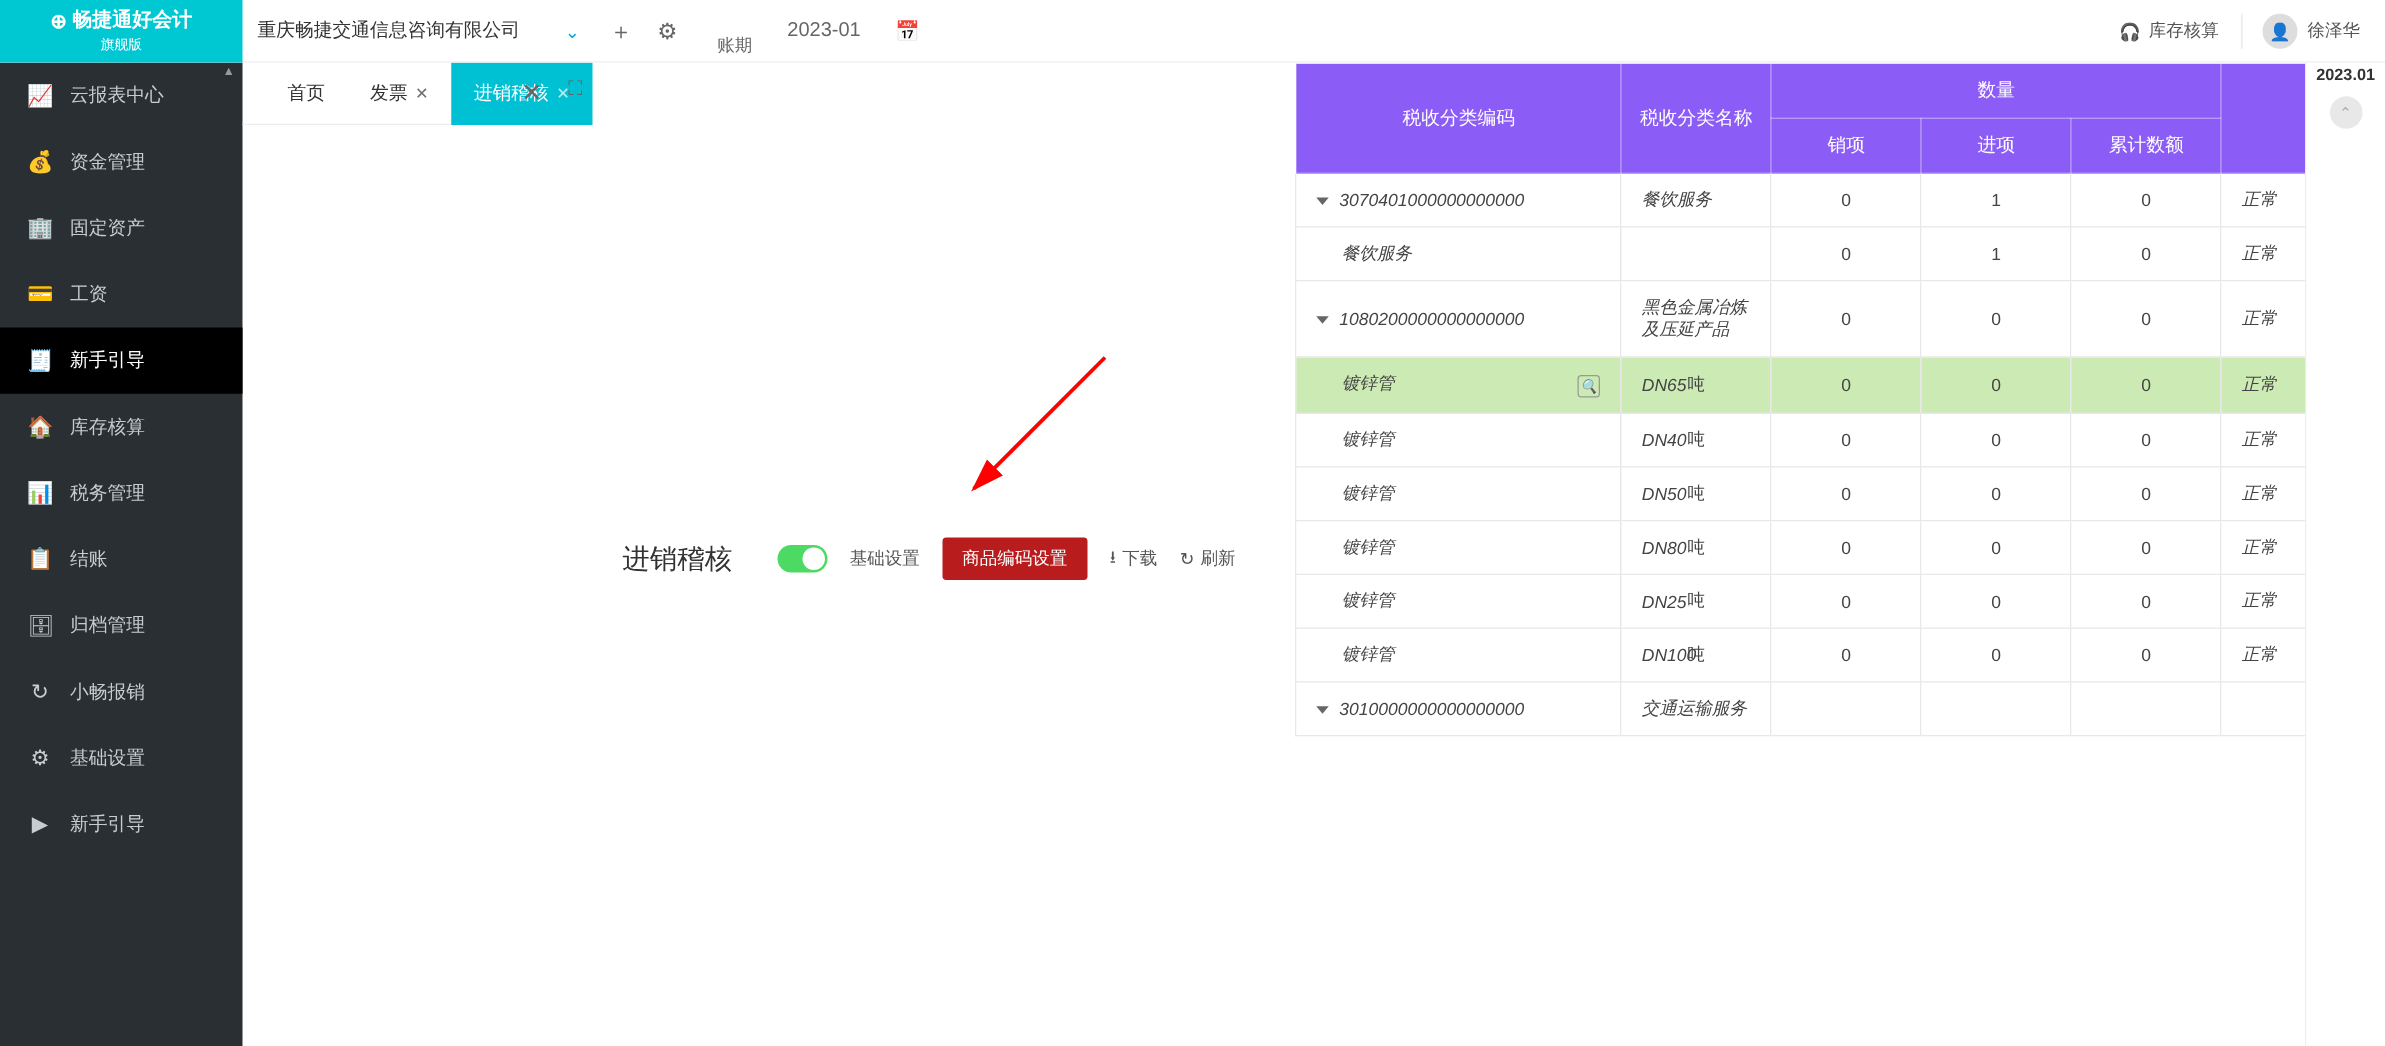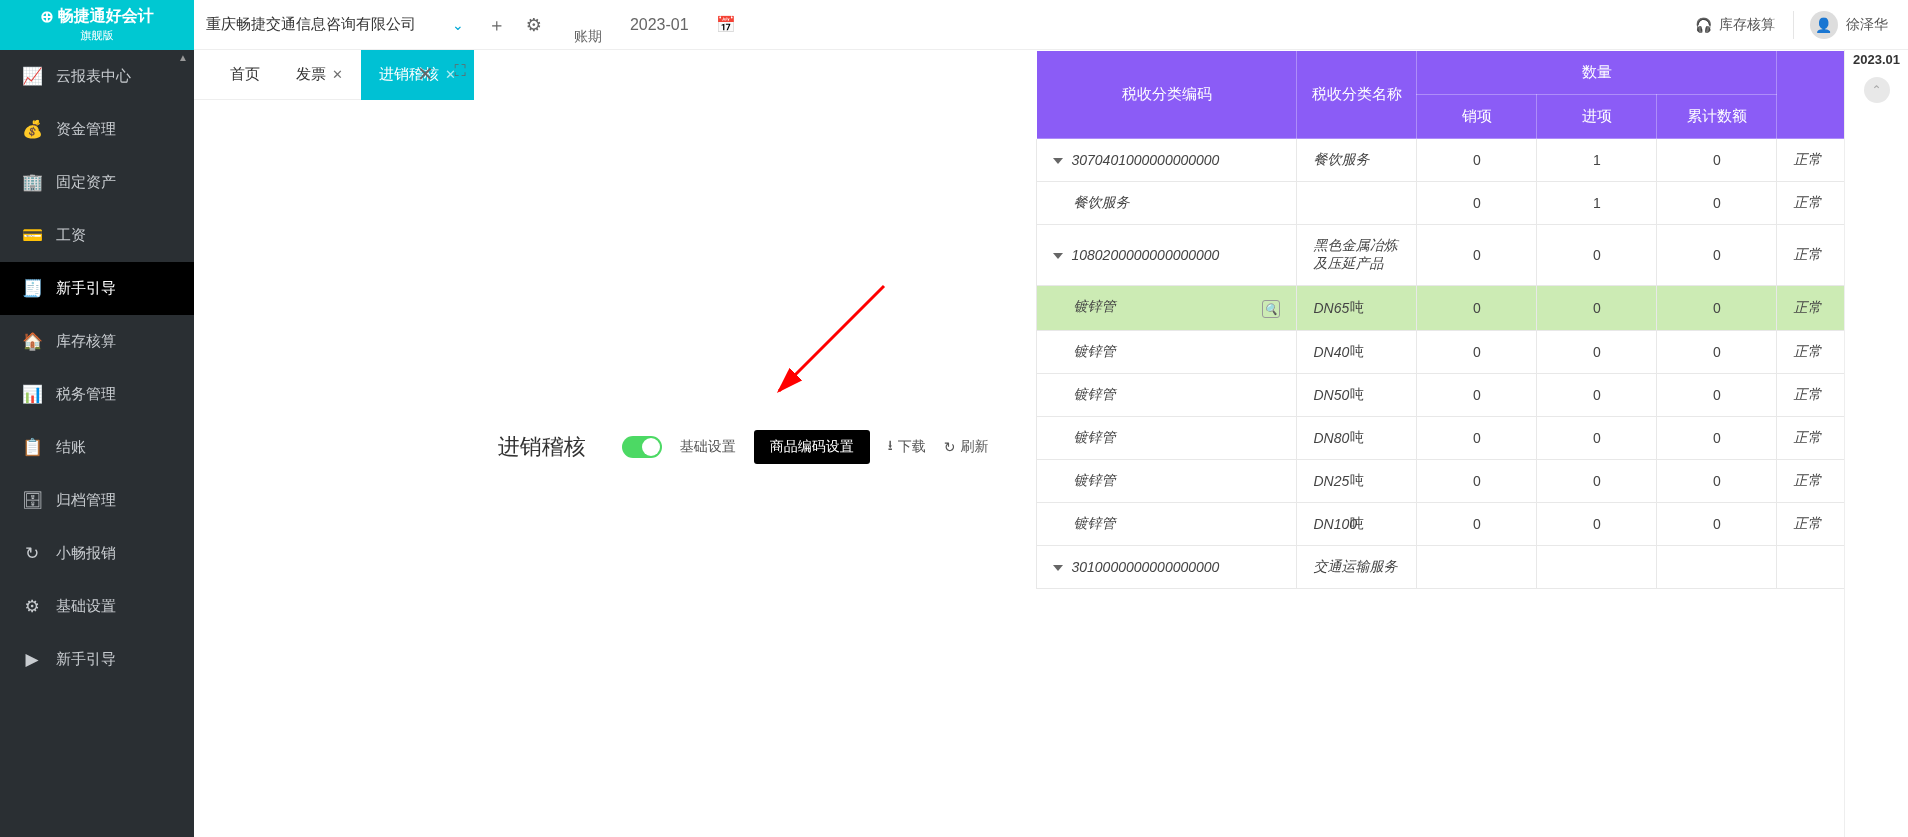--- a/index.html
+++ b/index.html
@@ -42,21 +42,21 @@
 .tabs-close-all { position: absolute; right: 40px; top: 12px; font-size: 20px; color: #666; cursor: pointer; }
 .tabs-expand { position: absolute; right: 8px; top: 12px; font-size: 16px; color: #666; cursor: pointer; }
 
 
 .toolbar { display: flex; align-items: center; padding: 18px 24px 12px; gap: 18px; }
 .page-title { font-size: 22px; color: #333; }
 .toolbar-spacer { flex: 1; }
 .toggle { width: 40px; height: 22px; background: #4cd964; border-radius: 11px; position: relative; cursor: pointer; }
 .toggle::after { content: ""; position: absolute; width: 18px; height: 18px; border-radius: 50%; background: #fff; top: 2px; right: 2px; }
 .toggle-label { color: #555; }
-.btn-primary { background: #000000; color: #fff; padding: 8px 16px; border-radius: 3px; cursor: pointer; border: none; font-size: 14px; }
+.btn-primary { background: #b91c1c; color: #fff; padding: 8px 16px; border-radius: 3px; cursor: pointer; border: none; font-size: 14px; }
 .action-link { display: flex; align-items: center; gap: 5px; color: #555; cursor: pointer; }
 
 
 .table-wrap { padding: 0 24px 0 24px; flex: 1; overflow: hidden; }
 table { width: 100%; border-collapse: collapse; table-layout: fixed; }
 thead th { background: #8b5cf6; color: #fff; font-weight: normal; padding: 12px 8px; border: 1px solid rgba(255,255,255,0.3); text-align: center; font-size: 15px; }
 tbody td { padding: 12px 10px; border: 1px solid #e8e8e8; text-align: center; font-size: 14px; color: #444; }
 tbody td.left { text-align: left; padding-left: 16px; font-style: italic; }
 tbody tr.highlighted td { background: #ccebb4; }
 .expand-toggle { display: inline-block; width: 0; height: 0; margin-right: 8px; }

